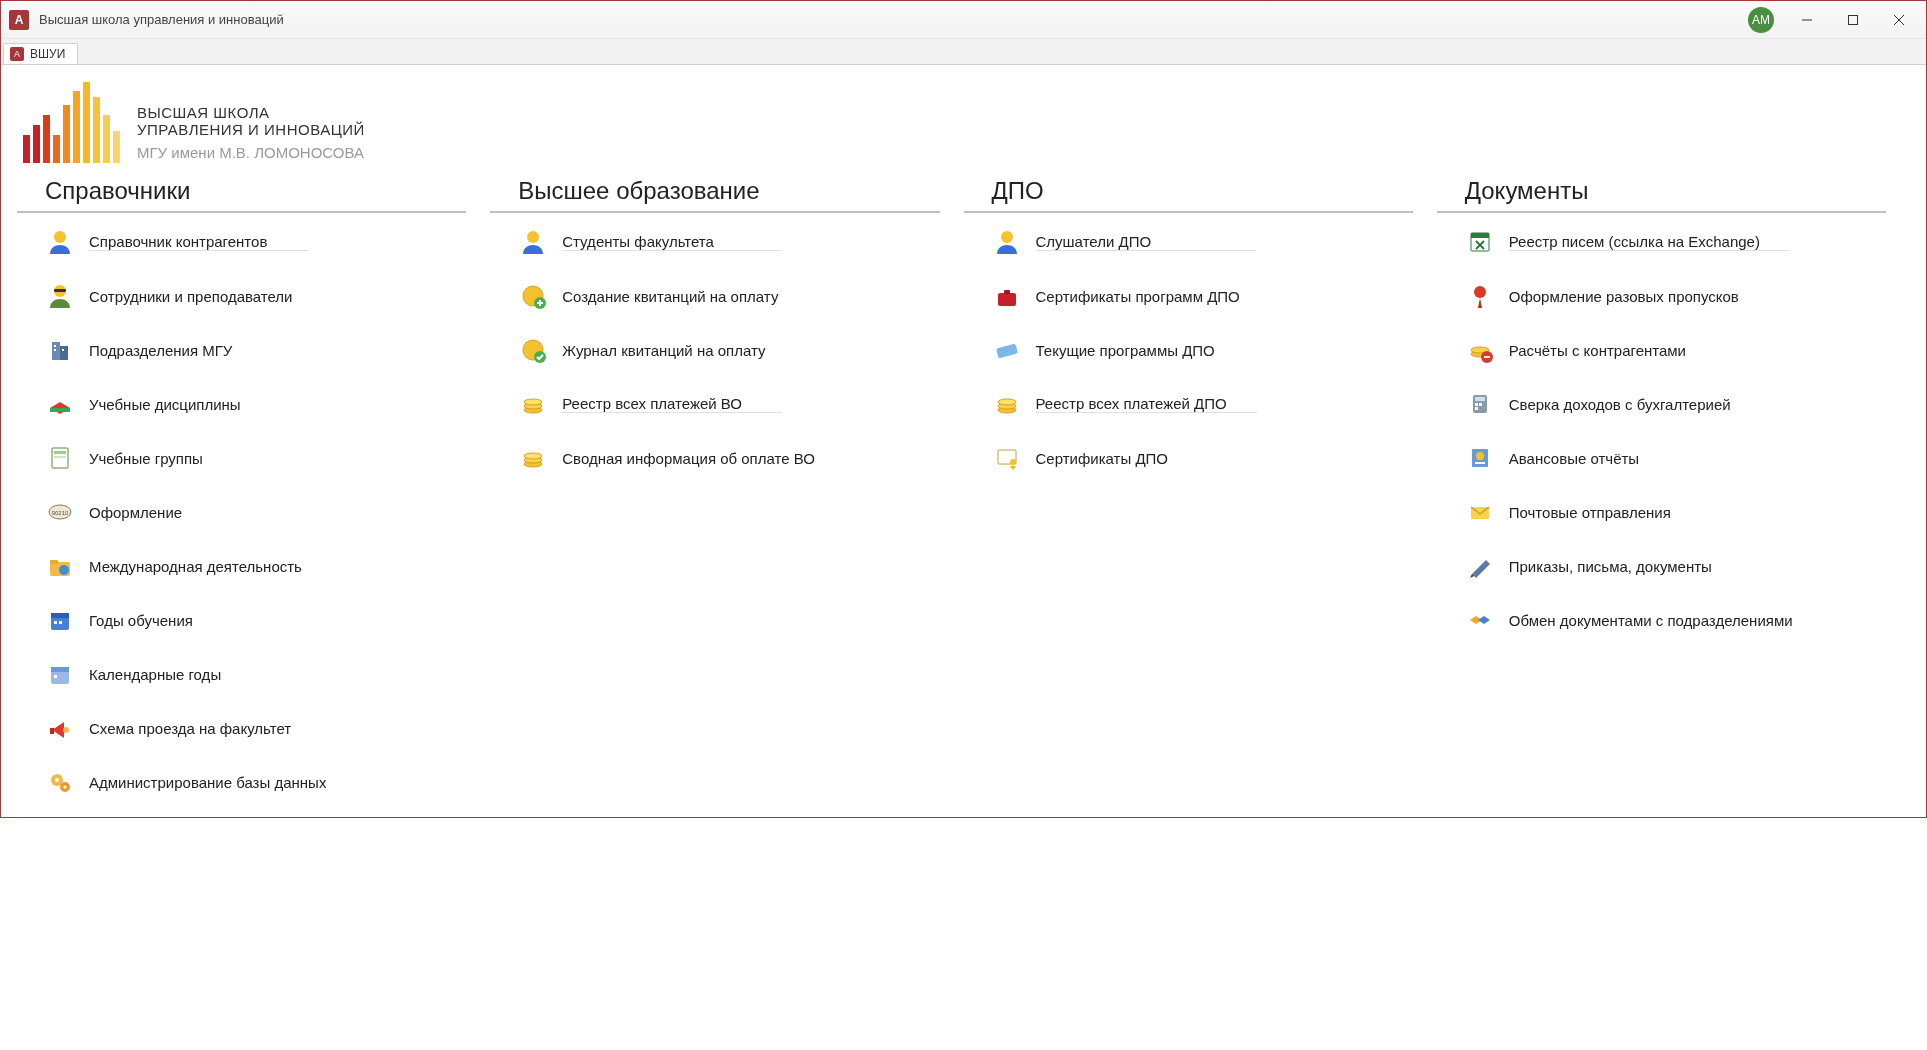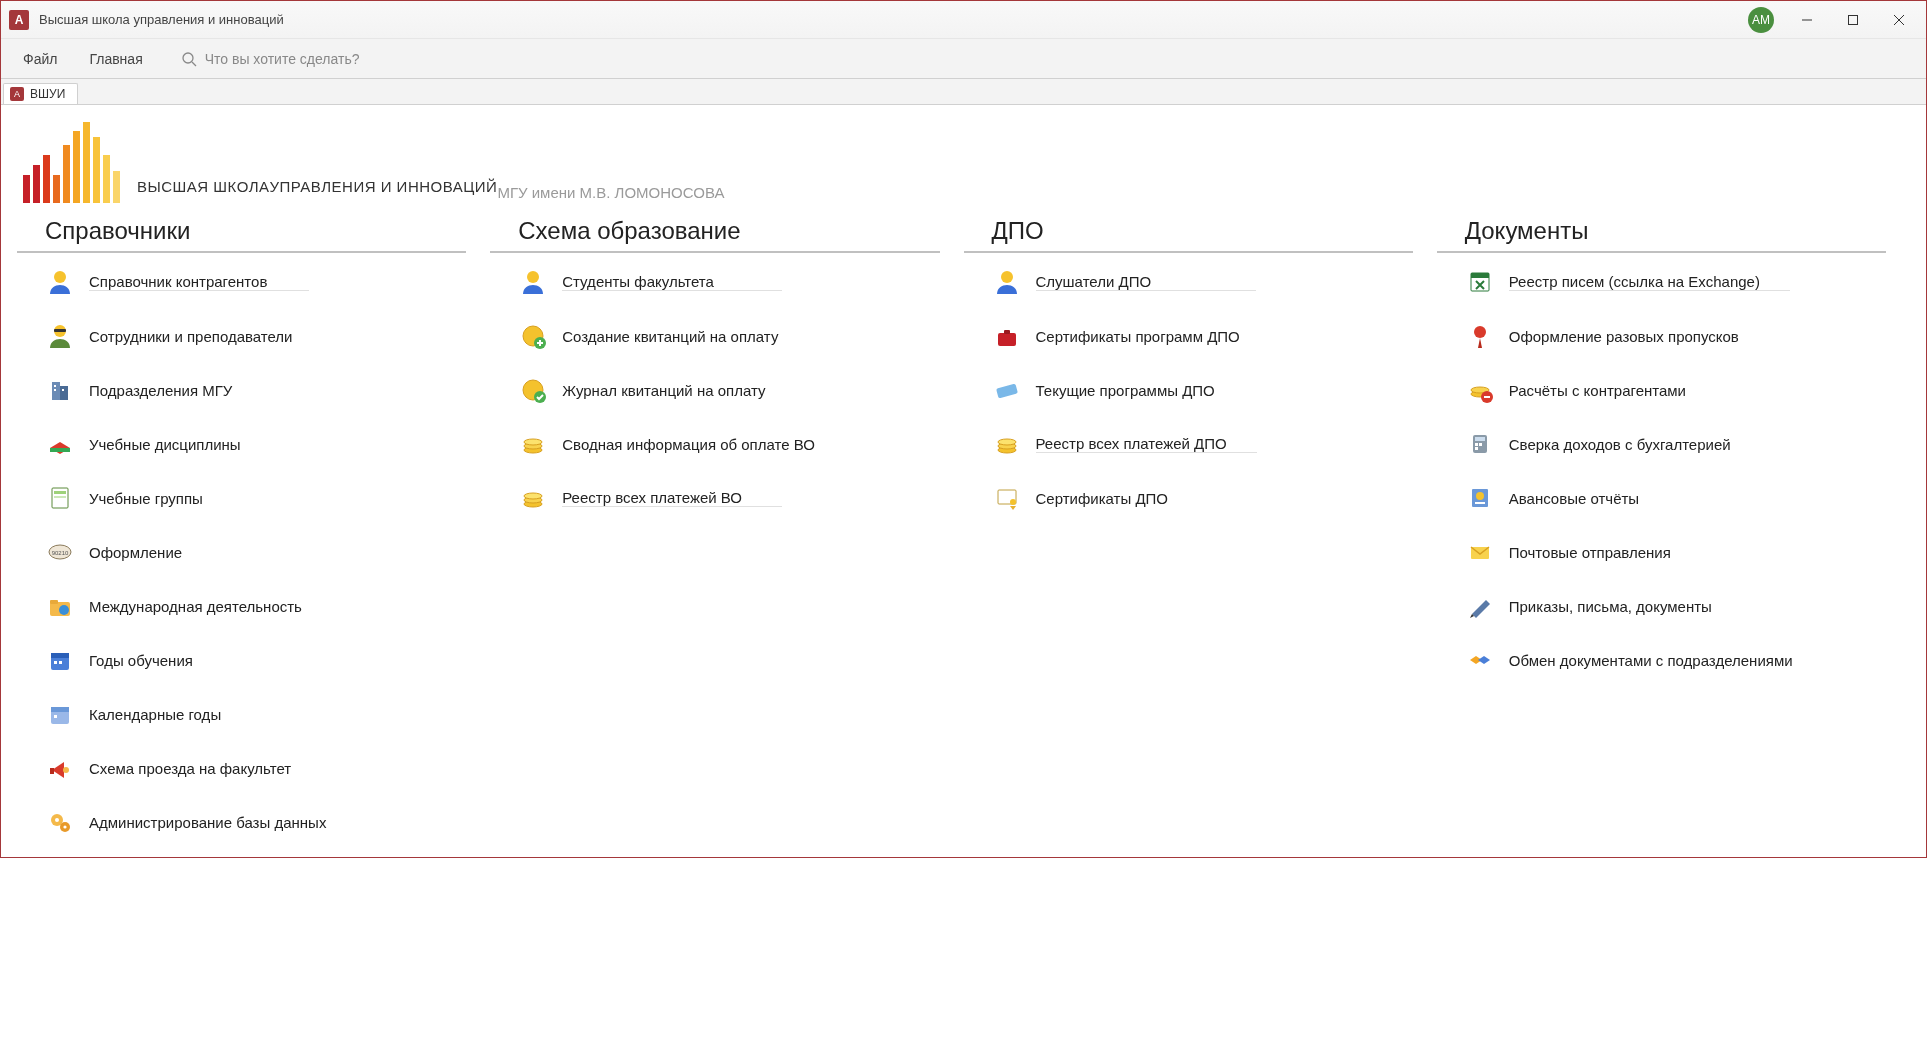--- a/index.html
+++ b/index.html
@@ -82,21 +82,21 @@
 
 .content {
   flex:1;background:#fff;padding:8px 16px 20px 16px;overflow:auto;
 }
 
 .logo-block {
   display:flex;align-items:flex-end;gap:10px;
   margin:4px 0 6px 0;
 }
 .logo-bars { width:110px;height:90px; }
-.logo-text { display:flex;padding-bottom:6px; }
+.logo-text { display:flex;flex-direction:column;padding-bottom:6px; }
 .logo-text .line1,.logo-text .line2 { font-size:15px;color:#333;letter-spacing:.5px; }
 .logo-text .sub { font-size:15px;color:#9a9a9a;margin-top:6px; }
 
 .columns {
   display:flex;gap:0;margin-top:4px;
 }
 .col {
   flex:1;min-width:0;padding-right:24px;
 }
 .col-header {
@@ -138,31 +138,20 @@
         </svg>
     </div>
     <div class="win-btn close">
       <svg viewBox="0 0 12 12" width="12" height="12">
           <line x1="1" y1="1" x2="11" y2="11" stroke="currentColor" stroke-width="1"></line>
           <line x1="11" y1="1" x2="1" y2="11" stroke="currentColor" stroke-width="1"></line>
         </svg>
     </div>
   </div>
 
-  <div class="menubar">
-    <div class="menu-item">Файл</div>
-    <div class="menu-item">Главная</div>
-    <div class="search-wrap">
-      <svg viewBox="0 0 16 16">
-          <circle cx="7" cy="7" r="5" fill="none" stroke="#888" stroke-width="1.3"></circle>
-          <line x1="11" y1="11" x2="15" y2="15" stroke="#888" stroke-width="1.3"></line>
-        </svg>
-      <input type="text" placeholder="Что вы хотите сделать?" style="">
-    </div>
-  </div>
 
   <div class="tabrow">
     <div class="tab">
       <span class="tab-icon">A</span>
       <span>ВШУИ</span>
     </div>
   </div>
 
   <div class="content">
 
@@ -276,21 +265,21 @@
               <span class="icon-box">
                 <svg viewBox="0 0 28 28">
                   <use href="#ic-gears"></use>
                 </svg>
               </span>
               <span class="label">Администрирование базы данных</span>
             </div>
           </div>
         </div>
         <div class="col">
-          <div class="col-header">Схема образование</div>
+          <div class="col-header">Высшее образование</div>
           <div class="item-list">
             <div class="nav-item lined">
               <span class="icon-box">
                 <svg viewBox="0 0 28 28">
                   <use href="#ic-person-yellow"></use>
                 </svg>
               </span>
               <span class="label">Студенты факультета</span>
             </div>
             <div class="nav-item">
@@ -302,35 +291,35 @@
               <span class="label">Создание квитанций на оплату</span>
             </div>
             <div class="nav-item">
               <span class="icon-box">
                 <svg viewBox="0 0 28 28">
                   <use href="#ic-coin-check"></use>
                 </svg>
               </span>
               <span class="label">Журнал квитанций на оплату</span>
             </div>
-            <div class="nav-item">
+            <div class="nav-item lined">
               <span class="icon-box">
                 <svg viewBox="0 0 28 28">
                   <use href="#ic-coins"></use>
                 </svg>
               </span>
+              <span class="label">Реестр всех платежей ВО</span>
+            </div>
+            <div class="nav-item">
+              <span class="icon-box">
+                <svg viewBox="0 0 28 28">
+                  <use href="#ic-coins"></use>
+                </svg>
+              </span>
               <span class="label">Сводная информация об оплате ВО</span>
-            </div>
-            <div class="nav-item lined">
-              <span class="icon-box">
-                <svg viewBox="0 0 28 28">
-                  <use href="#ic-coins"></use>
-                </svg>
-              </span>
-              <span class="label">Реестр всех платежей ВО</span>
             </div>
           </div>
         </div>
         <div class="col">
           <div class="col-header">ДПО</div>
           <div class="item-list">
             <div class="nav-item lined">
               <span class="icon-box">
                 <svg viewBox="0 0 28 28">
                   <use href="#ic-person-yellow"></use>

